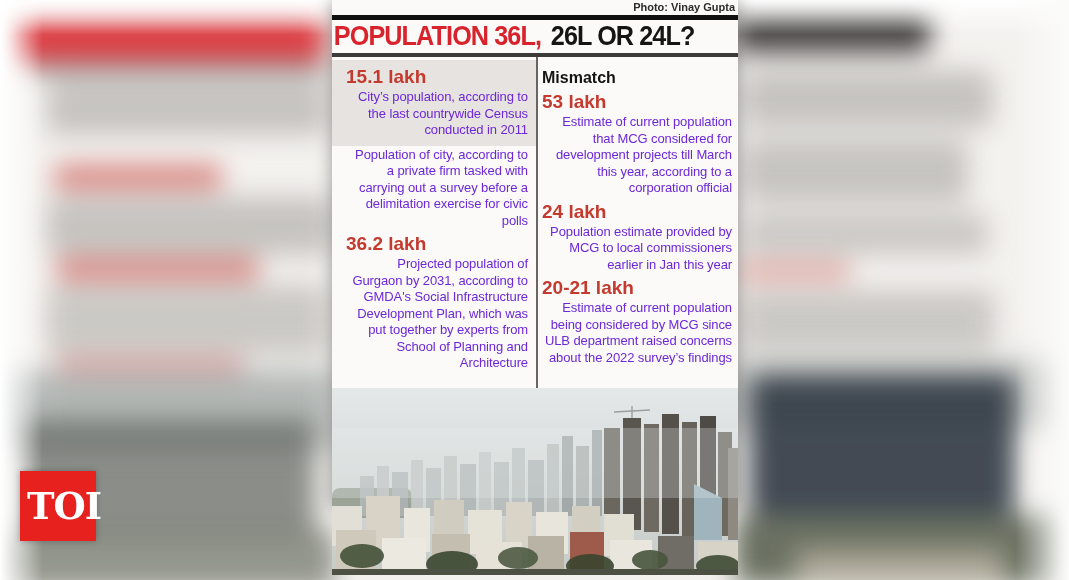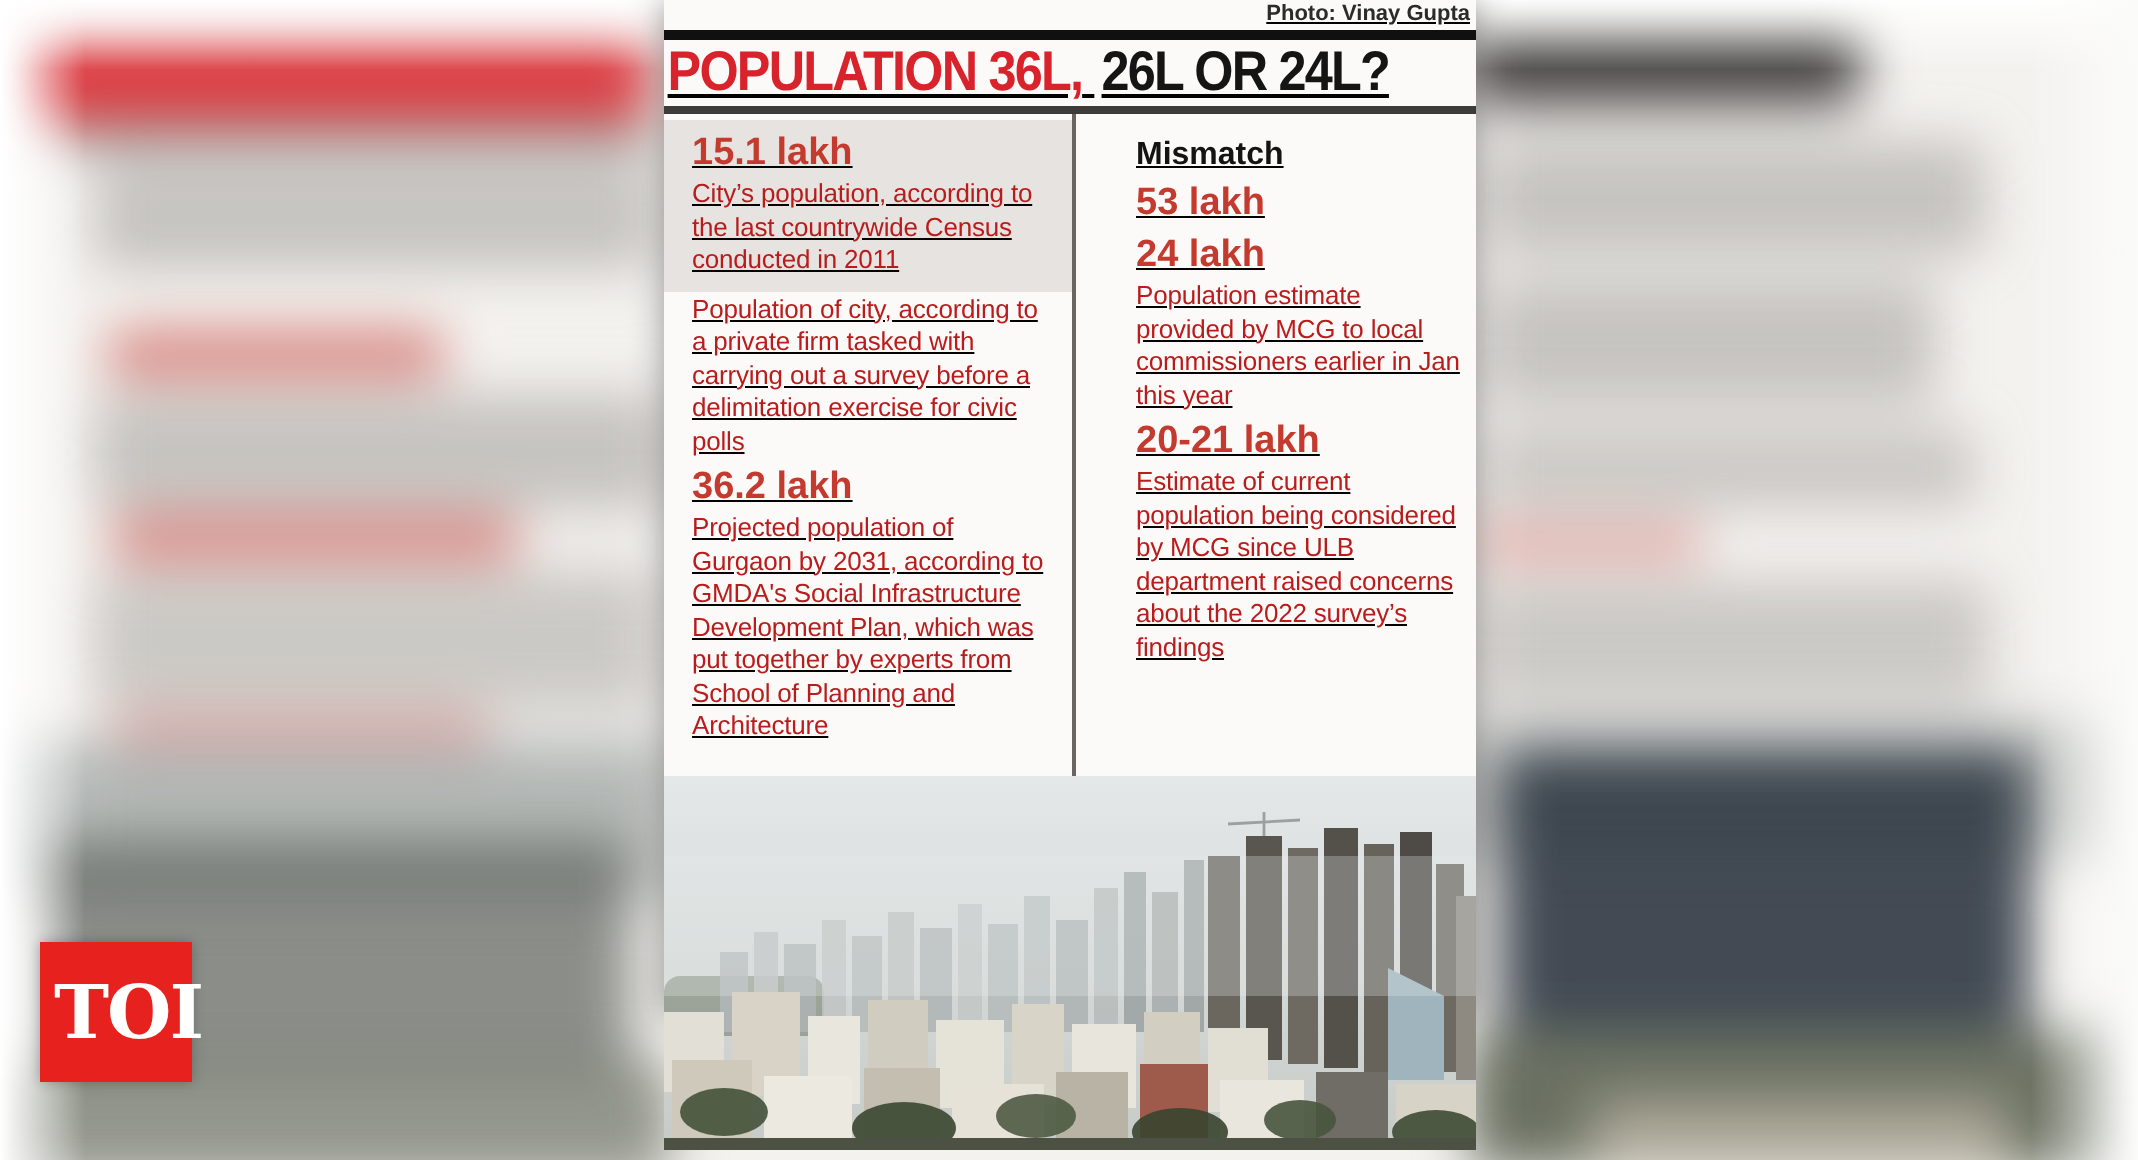--- a/index.html
+++ b/index.html
@@ -37,45 +37,45 @@
     position:absolute; inset:0; pointer-events:none;
     background:
       linear-gradient(90deg,  #ffffff 0%, rgba(255,255,255,0) 4%),
       linear-gradient(270deg, #fbfbfa 0%, rgba(255,255,255,0) 5%),
       linear-gradient(180deg, rgba(255,255,255,.95) 0%, rgba(255,255,255,0) 6%);
   }
 
   
   .panel{
     position:absolute; left:332px; top:0; width:406px; height:507px;
-    background:#fbfaf8; box-shadow:0 0 16px rgba(40,40,40,.45);text-decoration:underline;
+    background:#fbfaf8; box-shadow:0 0 16px rgba(40,40,40,.45);
   }
   .credit{
     height:15px; line-height:15px; text-align:right; padding-right:3px;
     font-size:11px; font-weight:bold; color:#2b2b2b;
   }
   .rule-top{height:5px; background:#101010;}
   .headline{
     height:33px; line-height:32px; white-space:nowrap; padding-left:2px;
     font-weight:800; font-size:28px; letter-spacing:-1px;
     transform:scaleX(.9); transform-origin:left center;
   }
   .hl-red{color:#d9232c;}
   .hl-black{color:#151515; margin-left:4px;}
   .rule-mid{height:4px; background:#3d3b3a;}
 
   .content{position:relative; display:flex; height:331px; overflow:hidden;}
   .col{box-sizing:border-box;}
   .col-left{width:204px; padding:3px 8px 0 14px;}
   .divider{width:2px; background:#6a6560;}
-  .col-right{flex:1; padding:3px 6px 0 30px;}
+  .col-right{flex:1; padding:3px 6px 0 4px;}
 
   .figure{font-size:19px; font-weight:bold; color:#c43a2e; line-height:23px; margin-top:3px;}
   .heading{font-size:16px; font-weight:bold; color:#141414; line-height:19px; margin-top:8px;}
-  .desc{font-size:13px; line-height:16.5px; color:#b91c1c; letter-spacing:-.1px; margin-top:1px;}
+  .desc{font-size:13px; line-height:16.5px; color:#6d28d9; letter-spacing:-.1px; margin-top:1px;text-align:right;}
   .section.highlight{
     background:#e6e3e0; margin-left:-14px; padding-left:14px;
     margin-right:-8px; padding-right:8px; padding-bottom:7px; padding-top:2px;
   }
 
   .photo{position:absolute; left:0; top:388px; width:406px; height:187px; overflow:hidden;}
   .photo svg{display:block;}
 
   
   .toi-logo{
@@ -147,20 +147,21 @@
           <div class="desc">Projected population of Gurgaon by 2031, according to GMDA's Social Infrastructure Development Plan, which was put together by experts from School of Planning and Architecture</div>
         </div>
       </div>
 
       <div class="divider"></div>
 
       <div class="col col-right">
         <div class="section">
           <div class="heading">Mismatch</div>
           <div class="figure">53 lakh</div>
+          <div class="desc">Estimate of current population that MCG considered for development projects till March this year, according to a corporation official</div>
         </div>
         <div class="section">
           <div class="figure">24 lakh</div>
           <div class="desc">Population estimate provided by MCG to local commissioners earlier in Jan this year</div>
         </div>
         <div class="section">
           <div class="figure">20-21 lakh</div>
           <div class="desc">Estimate of current population being considered by MCG since ULB department raised concerns about the 2022 survey’s findings</div>
         </div>
       </div>

